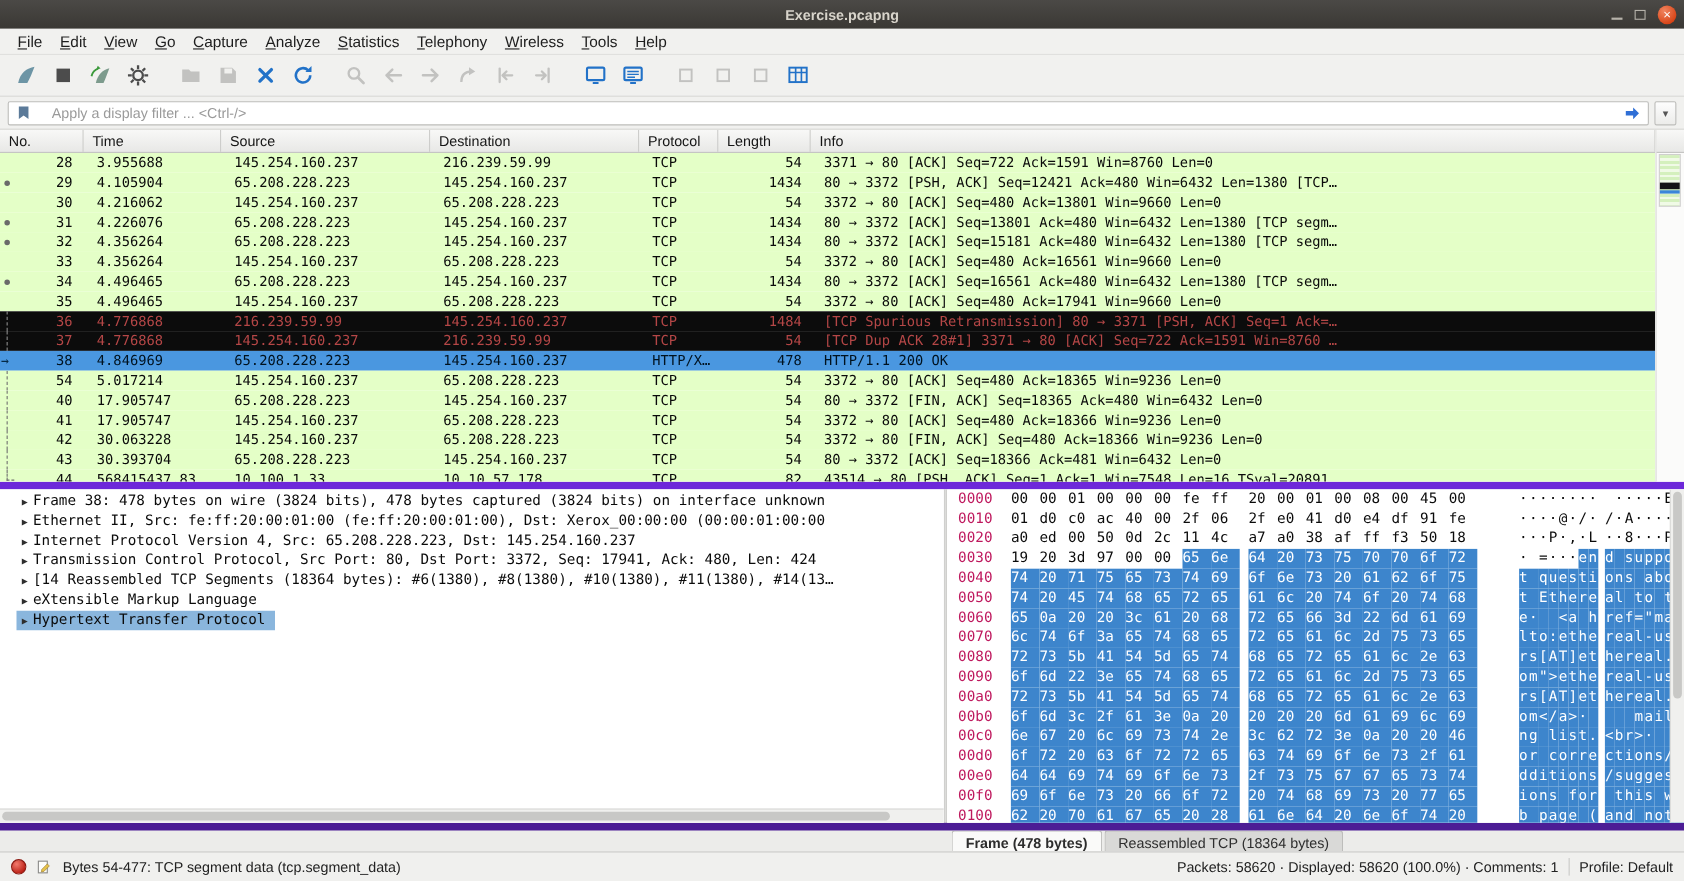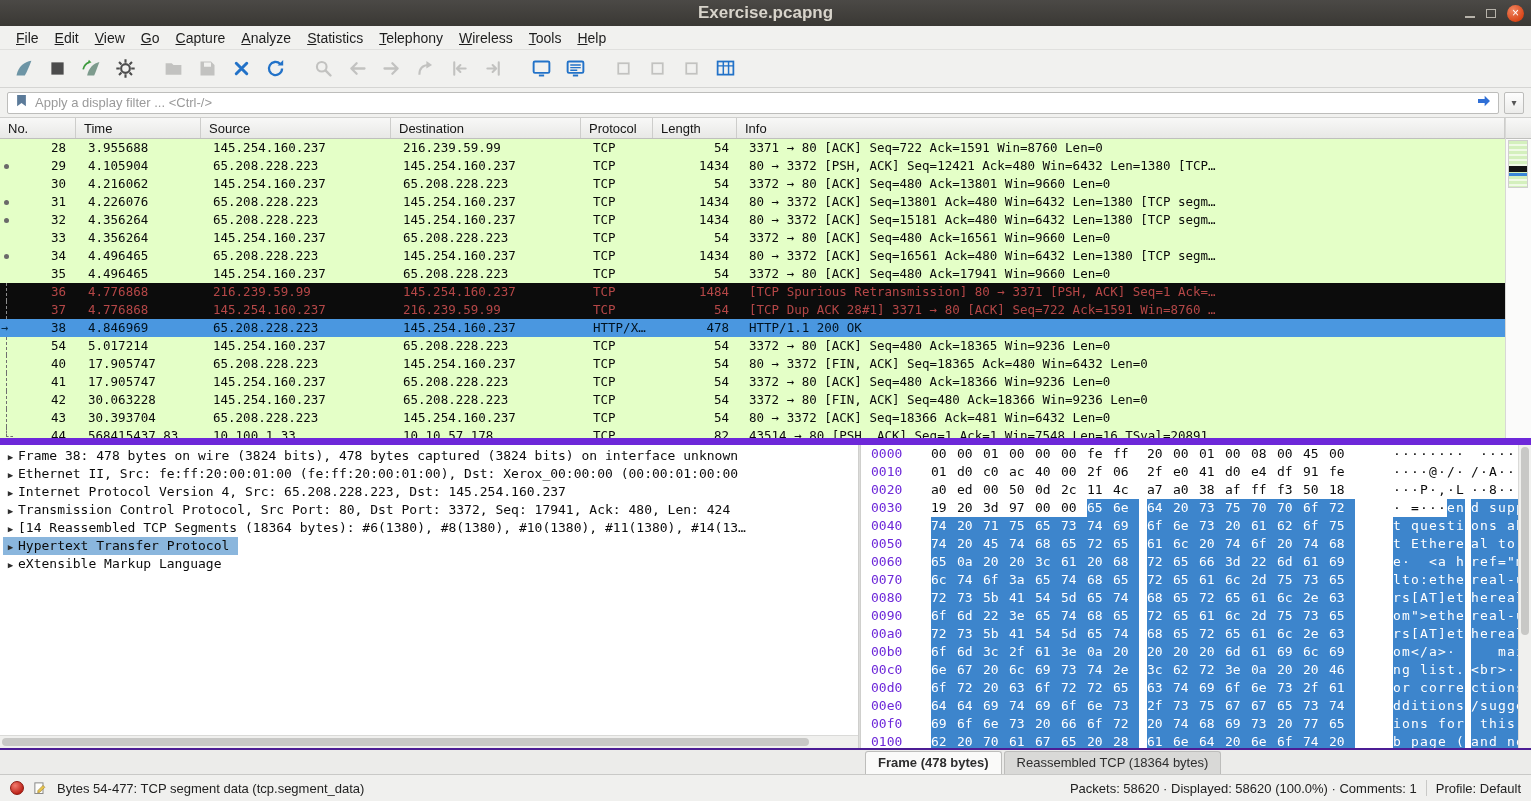--- a/index.html
+++ b/index.html
@@ -1,41 +1,41 @@
 <!DOCTYPE html>
 <html style="--tcp-row-bg: #e4ffc7; --bad-row-bg: #0c0c0c; --bad-row-fg: #b54747; --selected-row-bg: #4a97e0; --details-selected-bg: #8ab6dd; --hex-highlight-bg: #3d85cc; --accent-blue: #2272c8;"><head>
 <meta charset="utf-8">
 <style>
   *{box-sizing:border-box;margin:0;padding:0}
   html,body{width:1531px;height:801px;overflow:hidden;background:#2e2e2e}
   .app{width:1531px;height:801px;display:flex;flex-direction:column;font-family:"Liberation Sans",sans-serif;background:#f1f1ef;position:relative}
 
   
   .titlebar{height:26px;background:linear-gradient(#4b4946,#3a3834);display:flex;align-items:center;justify-content:center;position:relative;flex:none}
-  .title-text{color:#d8d4cb;font-size:17px;font-weight:bold}
+  .title-text{color:#d8d4cb;font-size:13px;font-weight:bold}
   .win-btns{position:absolute;right:7px;top:0;height:26px;display:flex;align-items:center;gap:11px}
   .win-min{width:10px;height:9px;border-bottom:2px solid #b6b2aa}
   .win-restore{width:10px;height:9px;border:1.5px solid #b6b2aa}
   .win-close{width:17px;height:17px;border-radius:50%;background:radial-gradient(circle at 35% 30%,#f08560,#d84315 75%);color:#fff;font-size:12px;line-height:16px;text-align:center}
   .win-close::before{content:"×"}
 
   
   .menubar{height:24px;background:#f1f1ef;border-bottom:1px solid #e0e0de;display:flex;align-items:center;padding-left:8px;flex:none}
   .menu-item{display:inline-block;padding:3px 8px;font-size:14px;color:#1d1d1d}
   .menu-item::first-letter{text-decoration:underline}
 
   
   .toolbar{height:38px;background:#f1f1ef;border-bottom:1px solid #d5d5d3;display:flex;align-items:center;padding:0 8px;gap:4px;flex:none}
   .tool-btn{width:30px;height:30px;display:flex;align-items:center;justify-content:center;border-radius:3px}
   .tool-sep{width:10px;height:1px}
   .t-fin{color:#6d95a5}.t-fin2{color:#7d9b8d}.t-dark{color:#4c4c4c}.t-blue{color:var(--accent-blue,#2272c8)}.t-dis{color:#c2c2c0}
 
   
   .filterbar{height:30px;background:#f1f1ef;border-bottom:1px solid #cfcfcd;display:flex;align-items:center;padding:3px 7px;gap:5px;flex:none}
-  .filter-field{flex:1;height:22px;background:#fff;border:1px solid #bdbdbb;border-radius:2px;display:flex;padding:0 6px;gap:6px}
+  .filter-field{flex:1;height:22px;background:#fff;border:1px solid #bdbdbb;border-radius:2px;display:flex;align-items:center;padding:0 6px;gap:18px}
   .filter-input{flex:1;border:none;outline:none;font-family:"Liberation Sans",sans-serif;font-size:13px;color:#222;background:transparent}
   .filter-input::placeholder{color:#9a9a9a}
   .filter-drop{width:20px;height:22px;border:1px solid #bdbdbb;border-radius:2px;background:linear-gradient(#fdfdfd,#ececea);color:#555;font-size:10px;display:flex;align-items:center;justify-content:center}
 
   
   .plist{height:327px;display:flex;background:#fff;border-bottom:7px solid #6d28d9;flex:none;overflow:hidden}
   .plist-main{flex:1;overflow:hidden;display:flex;flex-direction:column}
   .plist-header{display:grid;grid-template-columns:76px 125px 190px 190px 72px 84px 1fr;height:21px;background:linear-gradient(#f8f8f7,#e8e8e6);border-bottom:1px solid #bfbfbd;flex:none}
   .hcell{border-right:1px solid #cdcdcb;padding:3px 4px 0 8px;font-size:13px;color:#151515;white-space:nowrap;overflow:hidden}
   .plist-body{flex:1;overflow:hidden}
@@ -57,41 +57,41 @@
   .mini-corner{height:21px;background:linear-gradient(#f8f8f7,#e8e8e6);border-bottom:1px solid #bfbfbd}
   .mini-track{flex:1;position:relative}
   .mini-thumb{position:absolute;top:1px;left:2px;right:3px;height:48px;background:repeating-linear-gradient(180deg,#d4f0bd 0 3px,#f0fae6 3px 5px);border:1px solid #cfcfcd}
   .mini-black{position:absolute;left:0;right:0;top:25px;height:6px;background:#141414}
   .mini-blue{position:absolute;left:0;right:0;top:32px;height:3px;background:#3a86d8}
 
   
   .panes{height:303px;display:flex;flex:none;background:#fff}
   .details-pane{width:858px;flex:none;position:relative;background:#fff;overflow:hidden}
   .details-list{padding-top:2px}
-  .ditem{height:18px;line-height:18px;padding-left:3px;white-space:nowrap;overflow:hidden;font-family:"DejaVu Sans Mono","Liberation Mono",monospace;font-size:13px;color:#0b0b0b}
+  .ditem{height:18px;line-height:18px;padding-left:15px;white-space:nowrap;overflow:hidden;font-family:"DejaVu Sans Mono","Liberation Mono",monospace;font-size:13px;color:#0b0b0b}
   .dis-arrow{display:inline-block;width:15px;text-align:center;font-size:9px;color:#2e2e2e}
   .dinner{display:inline-block;padding-right:9px}
   .ditem.selected .dinner{background:var(--details-selected-bg,#8ab6dd)}
   .hscroll{position:absolute;left:0;right:0;bottom:0;height:13px;background:#f0f0ee;border-top:1px solid #dadad8}
   .hthumb{position:absolute;left:2px;top:2px;bottom:2px;width:94%;background:#c8c8c6;border-radius:5px}
   .splitter{width:3px;background:#dcdcda;border-left:1px solid #cfcfcd;border-right:1px solid #cfcfcd;flex:none}
   .hex-pane{flex:1;position:relative;background:#fff;overflow:hidden}
   .hrow{height:18px;line-height:18px;white-space:nowrap;font-family:"DejaVu Sans Mono","Liberation Mono",monospace;font-size:13px;color:#0b0b0b}
-  .hoff{display:inline-block;width:36px;margin-left:10px;margin-right:24px;color:#6d28d9}
+  .hoff{display:inline-block;width:36px;margin-left:10px;margin-right:12px;color:#be185d}
   .hb{display:inline-block;width:26px}
   .hb.g8{margin-left:8px}
   .ha{margin-left:38px}
   .ac{display:inline-block;width:9px;white-space:pre}
   .ac.g8{margin-left:6px}
   .hb.hl,.ac.hl{background:var(--hex-highlight-bg,#3d85cc);color:#fff}
   .vscroll{position:absolute;top:0;right:0;bottom:0;width:13px;background:#f0f0ee;border-left:1px solid #dadad8}
   .vthumb{position:absolute;top:2px;left:2px;right:2px;height:62%;background:#c8c8c6;border-radius:5px}
 
   
-  .bottom-strip{height:26px;background:#ececea;border-top:2px solid #4c1d95;display:flex;align-items:flex-end;flex:none}
+  .bottom-strip{height:26px;background:#ececea;border-top:7px solid #4c1d95;display:flex;flex:none}
   .strip-spacer{width:861px;flex:none;height:100%}
   .byte-tabs{display:flex;gap:2px;padding-left:4px}
   .btab{padding:3px 12px 4px;font-size:13px;color:#2d2d2d;background:#d9d9d7;border:1px solid #bdbdbb;border-bottom:none;border-radius:3px 3px 0 0;white-space:nowrap}
   .btab.active{background:#fafaf9;font-weight:bold}
 
   
   .statusbar{height:27px;background:#f0f0ee;border-top:1px solid #c9c9c7;display:flex;align-items:center;padding:0 10px;gap:9px;font-size:13px;color:#222;flex:none}
   .sb-expert{width:14px;height:14px;border-radius:50%;background:radial-gradient(circle at 35% 30%,#f27b6d,#bb2016 75%);border:1px solid #8c1810}
   .sb-flex{flex:1}
   .sb-div{width:1px;height:16px;background:#c9c9c7}
@@ -463,22 +463,22 @@
   </div>
 
   <div class="panes">
     <div class="details-pane">
       <div class="details-list">
           <div class="ditem"><span class="dinner"><span class="dis-arrow">▶</span><span>Frame 38: 478 bytes on wire (3824 bits), 478 bytes captured (3824 bits) on interface unknown</span></span></div>
           <div class="ditem"><span class="dinner"><span class="dis-arrow">▶</span><span>Ethernet II, Src: fe:ff:20:00:01:00 (fe:ff:20:00:01:00), Dst: Xerox_00:00:00 (00:00:01:00:00</span></span></div>
           <div class="ditem"><span class="dinner"><span class="dis-arrow">▶</span><span>Internet Protocol Version 4, Src: 65.208.228.223, Dst: 145.254.160.237</span></span></div>
           <div class="ditem"><span class="dinner"><span class="dis-arrow">▶</span><span>Transmission Control Protocol, Src Port: 80, Dst Port: 3372, Seq: 17941, Ack: 480, Len: 424</span></span></div>
           <div class="ditem"><span class="dinner"><span class="dis-arrow">▶</span><span>[14 Reassembled TCP Segments (18364 bytes): #6(1380), #8(1380), #10(1380), #11(1380), #14(13…</span></span></div>
+          <div class="ditem"><span class="dinner"><span class="dis-arrow">▶</span><span>eXtensible Markup Language</span></span></div>
           <div class="ditem selected"><span class="dinner"><span class="dis-arrow">▶</span><span>Hypertext Transfer Protocol</span></span></div>
-          <div class="ditem"><span class="dinner"><span class="dis-arrow">▶</span><span>eXtensible Markup Language</span></span></div>
         </div>
       <div class="hscroll">
           <div class="hthumb"></div>
         </div>
     </div>
     <div class="splitter"></div>
     <div class="hex-pane">
       <div class="hex-dump">
           <div class="hrow"><span class="hoff">0000</span><span class="hb">00</span><span class="hb">00</span><span class="hb">01</span><span class="hb">00</span><span class="hb">00</span><span class="hb">00</span><span class="hb">fe</span><span class="hb">ff</span><span class="hb g8">20</span><span class="hb">00</span><span class="hb">01</span><span class="hb">00</span><span class="hb">08</span><span class="hb">00</span><span class="hb">45</span><span class="hb">00</span><span class="ha"><span class="ac">·</span><span class="ac">·</span><span class="ac">·</span><span class="ac">·</span><span class="ac">·</span><span class="ac">·</span><span class="ac">·</span><span class="ac">·</span><span class="ac g8"> </span><span class="ac">·</span><span class="ac">·</span><span class="ac">·</span><span class="ac">·</span><span class="ac">·</span><span class="ac">E</span><span class="ac">·</span></span></div>
           <div class="hrow"><span class="hoff">0010</span><span class="hb">01</span><span class="hb">d0</span><span class="hb">c0</span><span class="hb">ac</span><span class="hb">40</span><span class="hb">00</span><span class="hb">2f</span><span class="hb">06</span><span class="hb g8">2f</span><span class="hb">e0</span><span class="hb">41</span><span class="hb">d0</span><span class="hb">e4</span><span class="hb">df</span><span class="hb">91</span><span class="hb">fe</span><span class="ha"><span class="ac">·</span><span class="ac">·</span><span class="ac">·</span><span class="ac">·</span><span class="ac">@</span><span class="ac">·</span><span class="ac">/</span><span class="ac">·</span><span class="ac g8">/</span><span class="ac">·</span><span class="ac">A</span><span class="ac">·</span><span class="ac">·</span><span class="ac">·</span><span class="ac">·</span><span class="ac">·</span></span></div>

